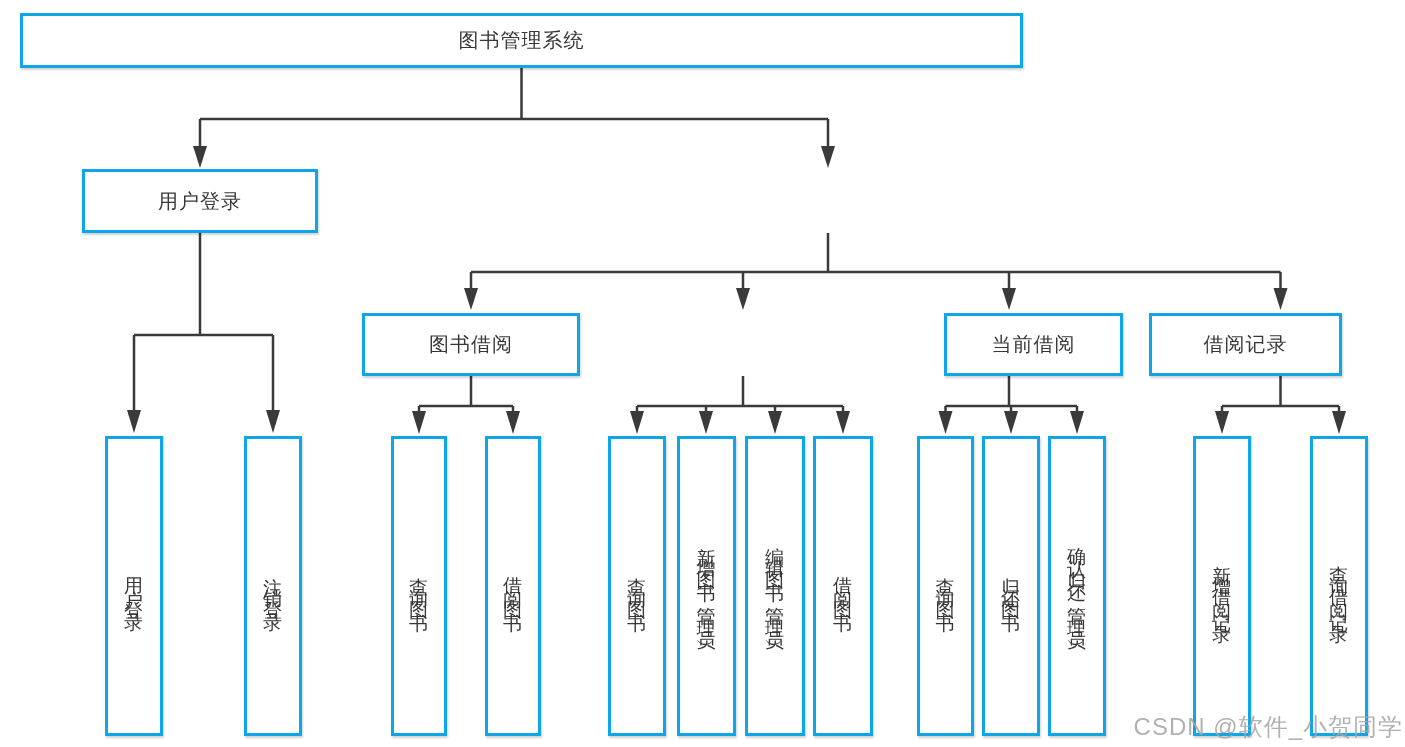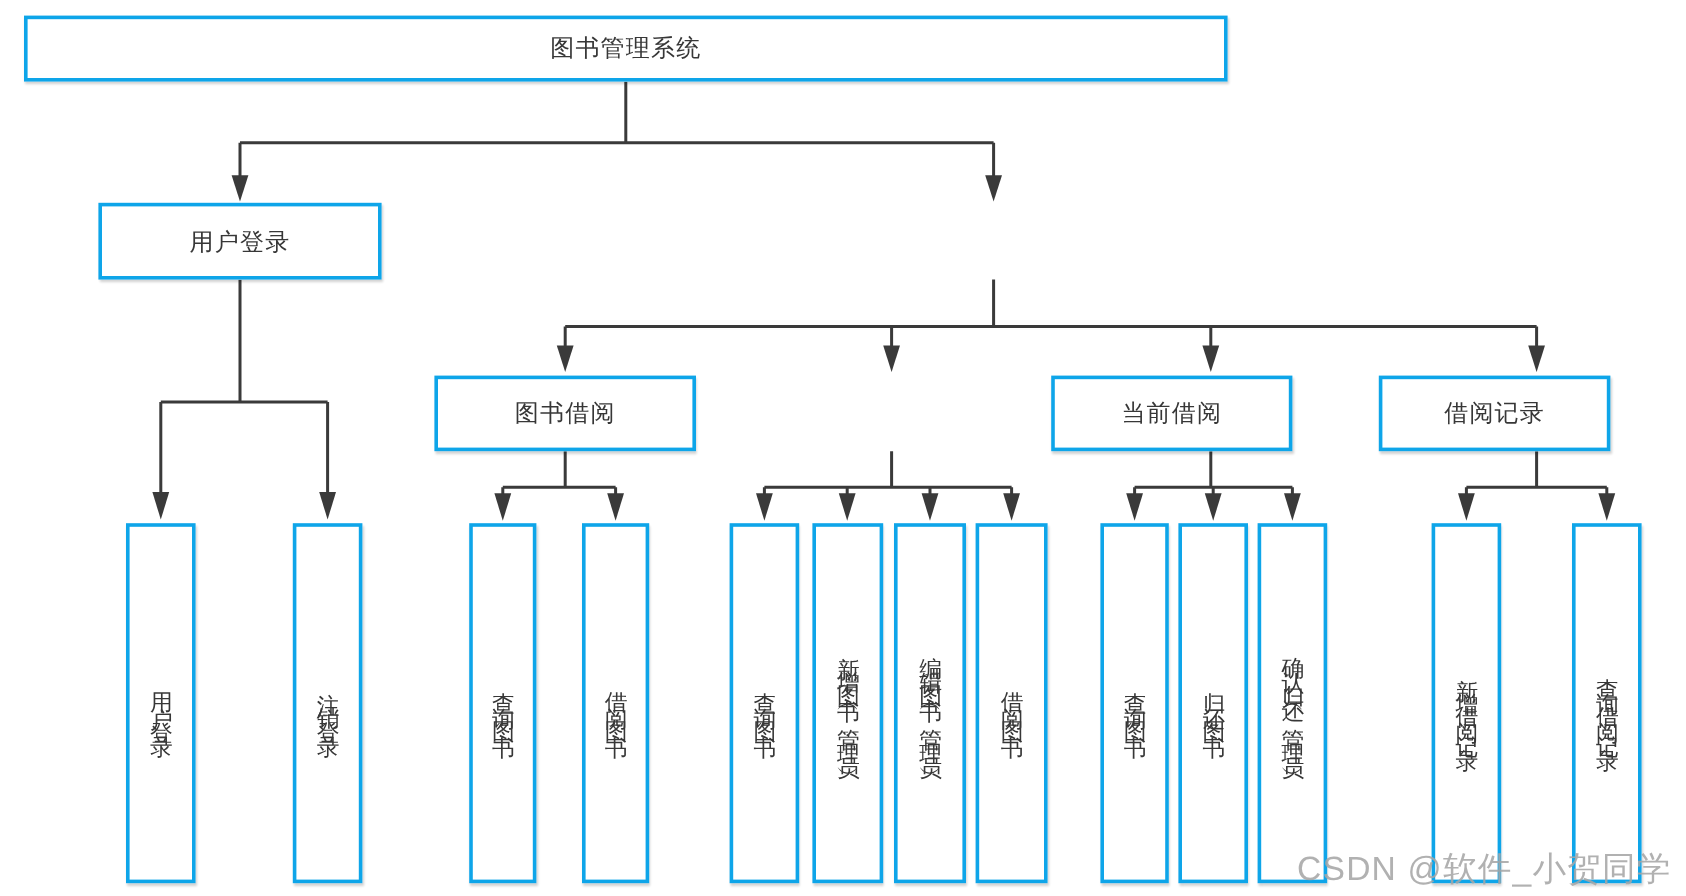--- a/index.html
+++ b/index.html
@@ -39,23 +39,23 @@
   .node.v .lbl {
     writing-mode: vertical-rl;
     text-orientation: mixed;
     font-size: 19px;
     letter-spacing: 12px;
     line-height: 1;
     white-space: nowrap;
   }
   .watermark {
     position: absolute;
-    right: 12px;
+    right: 2px;
     bottom: 4px;
-    font-size: 28px;
+    font-size: 24px;
     color: rgba(166,166,166,0.88);
     letter-spacing: 1px;
     white-space: nowrap;
     pointer-events: none;
   }
 </style>
 </head>
 <body>
 
 <div class="canvas">
@@ -104,21 +104,21 @@
     <span class="lbl">图书管理系统</span>
   </div>
 
   <div class="node h" style="left:82px;top:169px;width:236px;height:64px">
     <span class="lbl">用户登录</span>
   </div>
 
   <div class="node h" style="left:362px;top:313px;width:218px;height:63px">
     <span class="lbl">图书借阅</span>
   </div>
-  <div class="node h" style="left:876px;top:313px;width:201px;height:63px">
+  <div class="node h" style="left:944px;top:313px;width:179px;height:63px">
     <span class="lbl">当前借阅</span>
   </div>
   <div class="node h" style="left:1149px;top:313px;width:193px;height:63px">
     <span class="lbl">借阅记录</span>
   </div>
 
   <div class="node v" style="left:105px;top:436px;width:58px;height:300px">
     <span class="lbl">用户登录</span>
   </div>
   <div class="node v" style="left:244px;top:436px;width:58px;height:300px">

